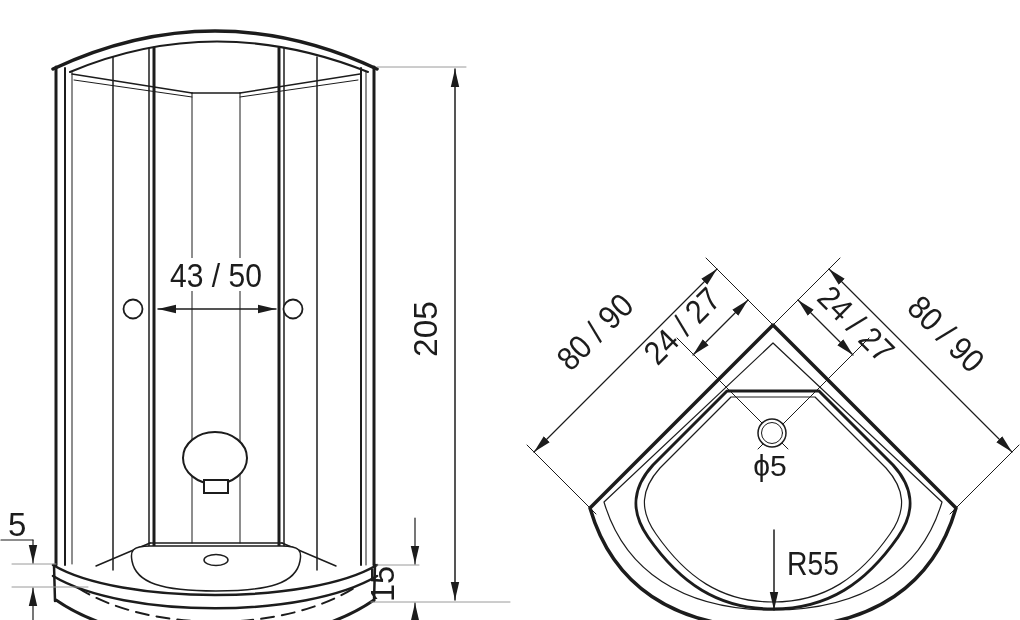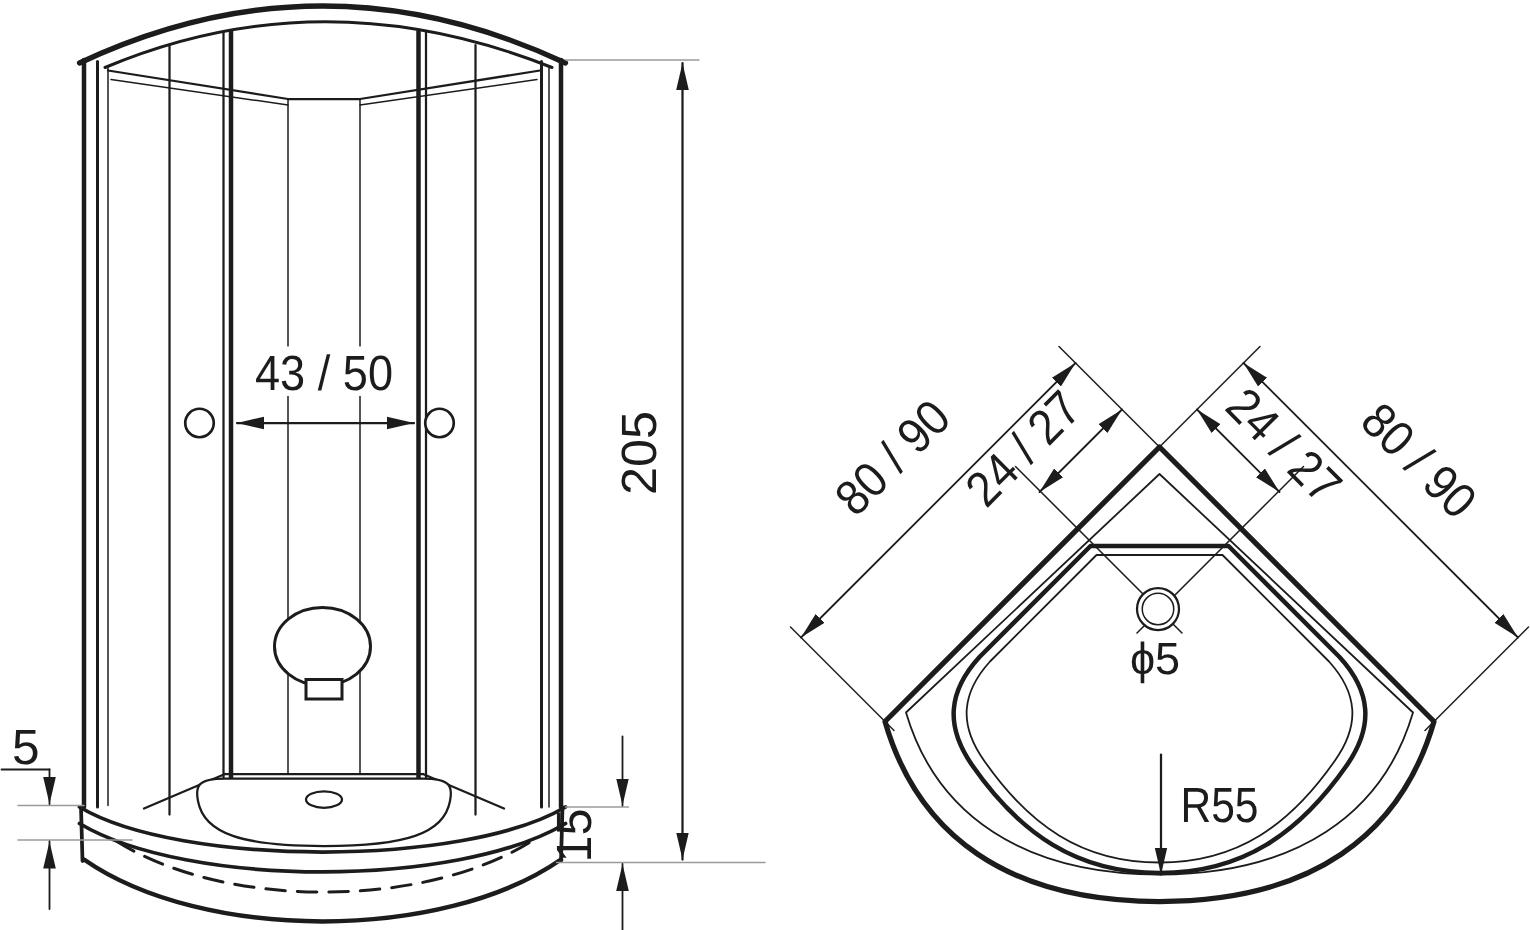--- a/index.html
+++ b/index.html
@@ -8,20 +8,21 @@
     background: #ffffff;
     width: 1020px;
     height: 620px;
     overflow: hidden;
     font-family: "Liberation Sans", sans-serif;
   }
   .drawing-wrap {
     width: 1020px;
     height: 500px;
     background: #ffffff;
+    margin-top: 27px;
   }
   svg text {
     font-family: "Liberation Sans", "DejaVu Sans", sans-serif;
     fill: #1c1c1c;
   }
 </style>
 </head>
 <body>
 
 <div class="drawing-wrap">

